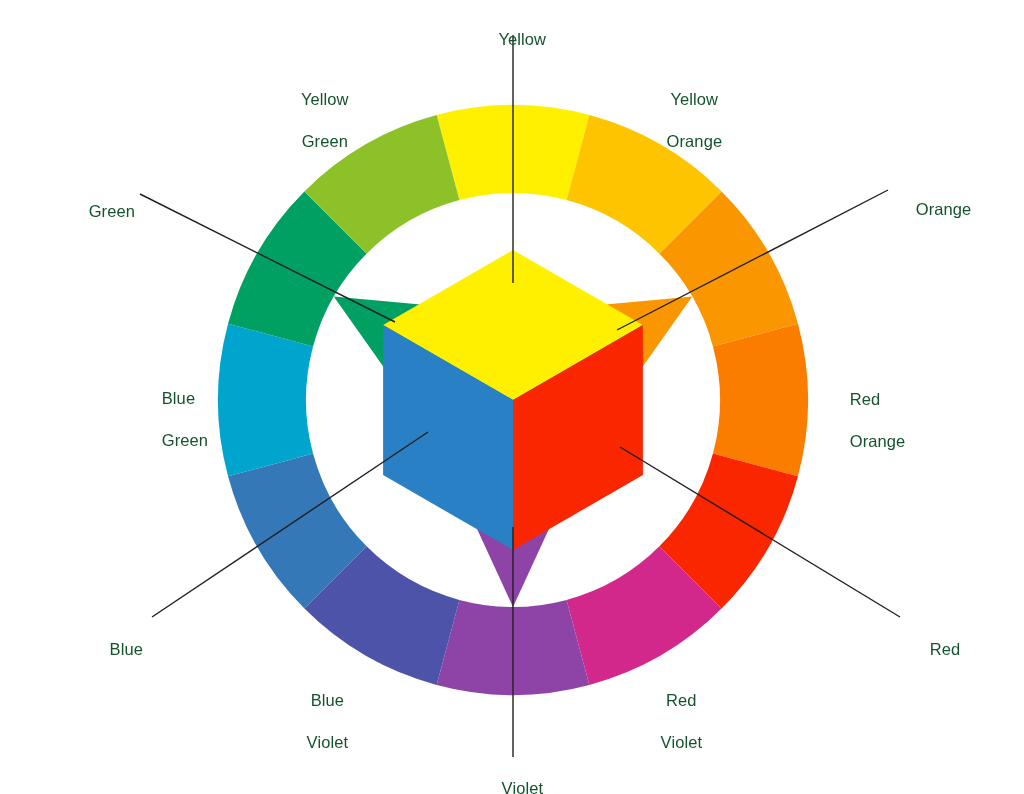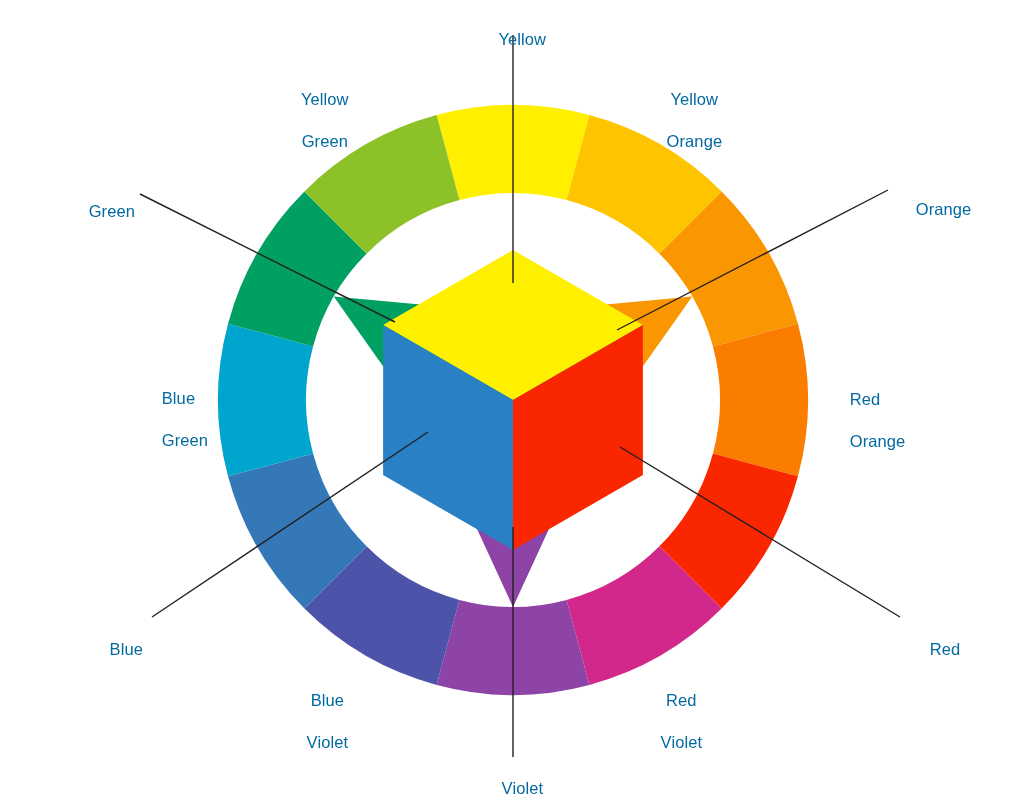--- a/index.html
+++ b/index.html
@@ -16,21 +16,21 @@
   }
   svg#wheel{
     position:absolute;left:0;top:0;width:1024px;height:794px;
     display:block;
   }
   .lbl{
     position:absolute;
     font-family:"Liberation Sans", sans-serif;
     font-size:16.5px;
     line-height:21px;
-    color:#0369a1;
+    color:#14532d;
     white-space:pre;
     letter-spacing:0.1px;
   }
   .lbl.c{text-align:center;}
   .lbl.l{text-align:left;}
   .lbl.r{text-align:right;}
 </style>
 </head>
 <body>
 

